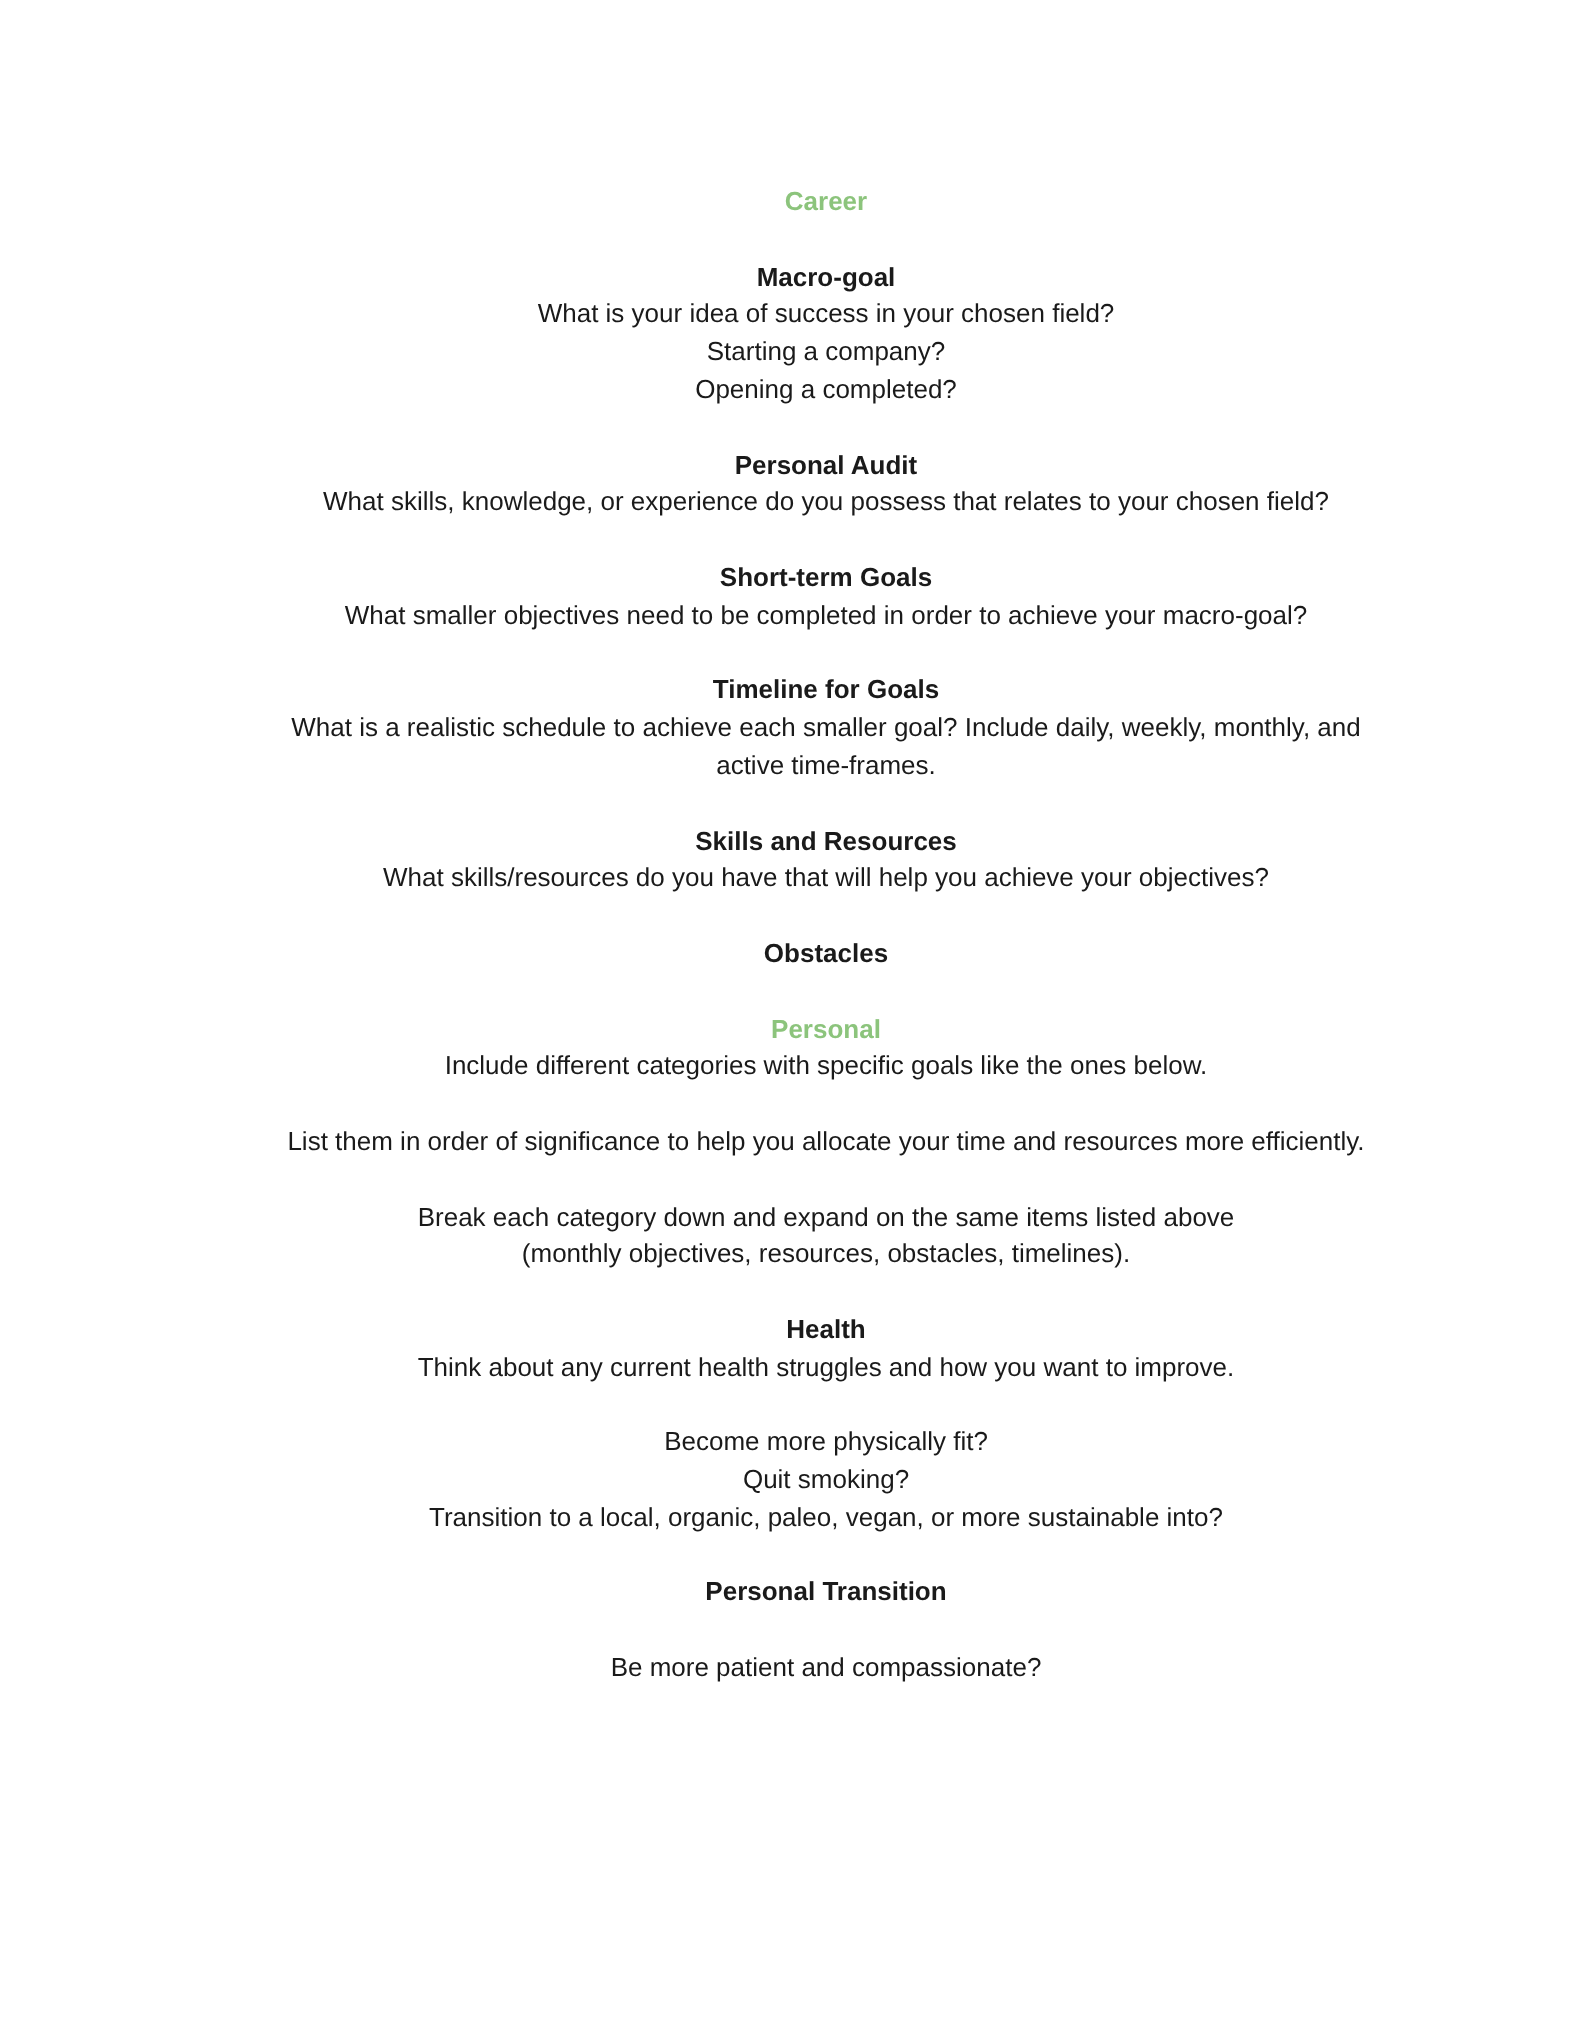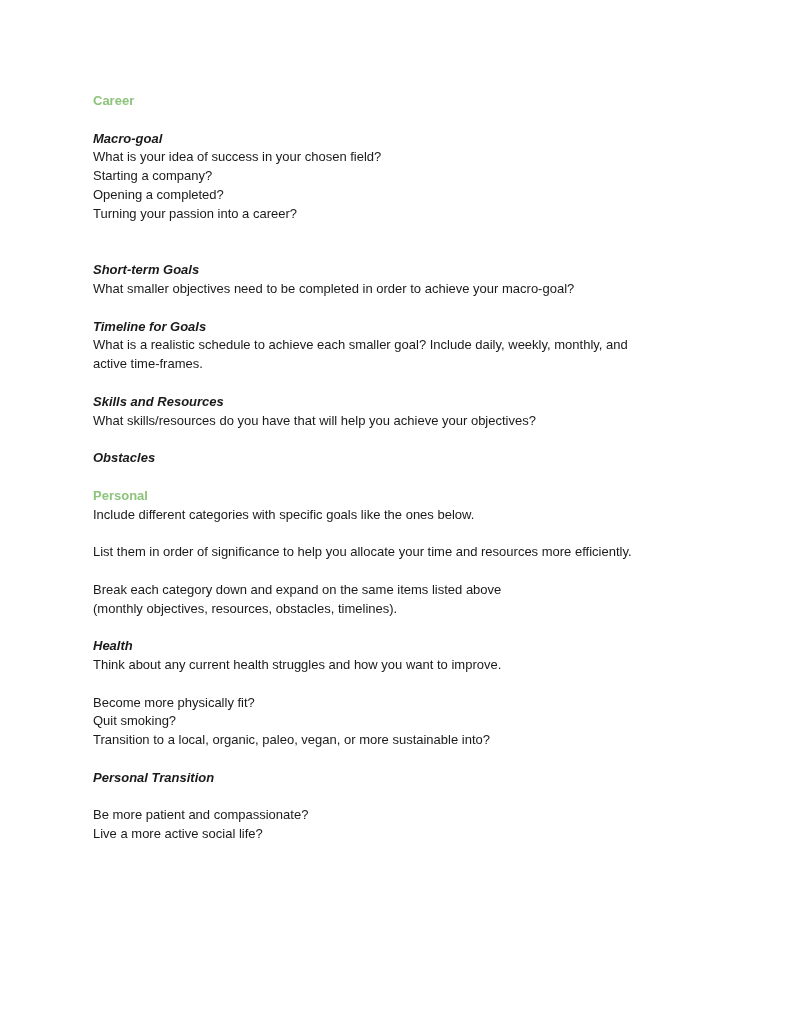--- a/index.html
+++ b/index.html
@@ -1,39 +1,42 @@
 <!DOCTYPE html>
 <html><head>
 <meta charset="utf-8">
 <style>
   html, body { margin: 0; padding: 0; background: #ffffff; }
   body { width: 790px; height: 1022px; position: relative; overflow: hidden;
          font-family: "Liberation Sans", sans-serif; color: #1a1a1a; }
   .page { position: absolute; left: 93px; top: 92px; width: 640px; }
-  .line { font-size: 13px; line-height: 18.8px; height: 18.8px; white-space: nowrap; }
+  .line { font-size: 13px; line-height: 18.8px; height: 18.8px; white-space: nowrap; text-align: center; }
   .gap { height: 18.8px; }
   .cat { color: #8cc47c; font-weight: bold; }
-  .h { font-weight: bold; font-style: italic; }
+  .h { font-weight: bold; }
 </style>
 </head>
 <body>
 
 <div class="page">
   <div class="line cat">Career</div>
   <div class="gap"></div>
 
   <div>
     <div class="line h">Macro-goal</div>
     <div class="line">What is your idea of success in your chosen field?</div>
     <div class="line">Starting a company?</div>
     <div class="line">Opening a completed?</div>
-    <div class="line">Turning your passion into a career?</div>
   </div>
   <div class="gap"></div>
 
+  <div>
+    <div class="line h">Personal Audit</div>
+    <div class="line">What skills, knowledge, or experience do you possess that relates to your chosen field?</div>
+  </div>
   <div class="gap"></div>
 
   <div>
     <div class="line h">Short-term Goals</div>
     <div class="line">What smaller objectives need to be completed in order to achieve your macro-goal?</div>
   </div>
   <div class="gap"></div>
 
   <div>
     <div class="line h">Timeline for Goals</div>
@@ -69,15 +72,14 @@
     <div class="line">Become more physically fit?</div>
     <div class="line">Quit smoking?</div>
     <div class="line">Transition to a local, organic, paleo, vegan, or more sustainable into?</div>
   </div>
   <div class="gap"></div>
 
   <div>
     <div class="line h">Personal Transition</div>
     <div class="gap"></div>
     <div class="line">Be more patient and compassionate?</div>
-    <div class="line">Live a more active social life?</div>
   </div>
 </div>
 
 </body></html>

